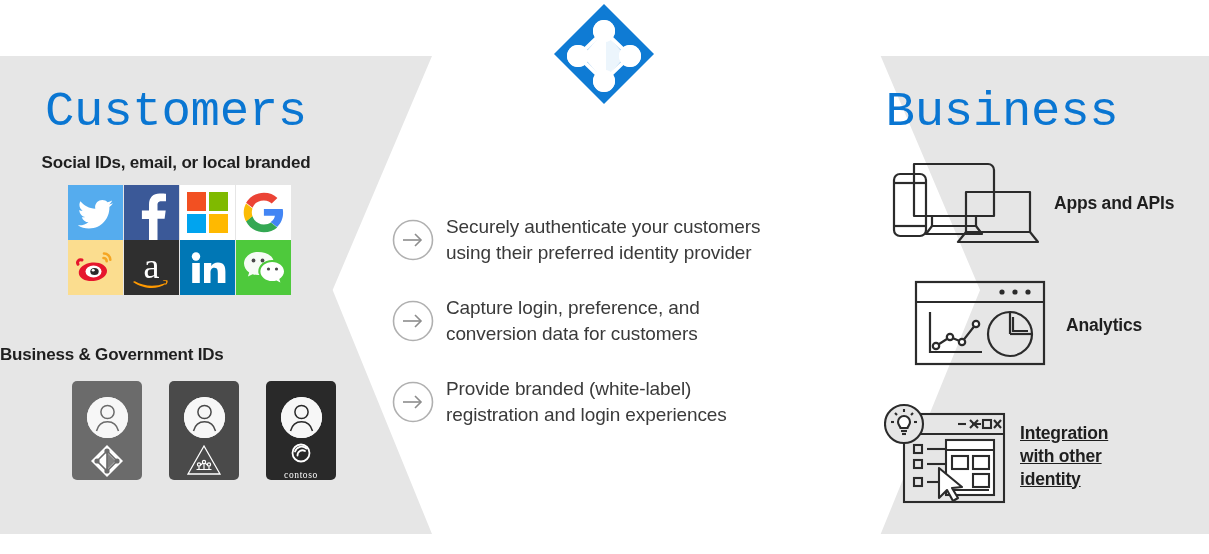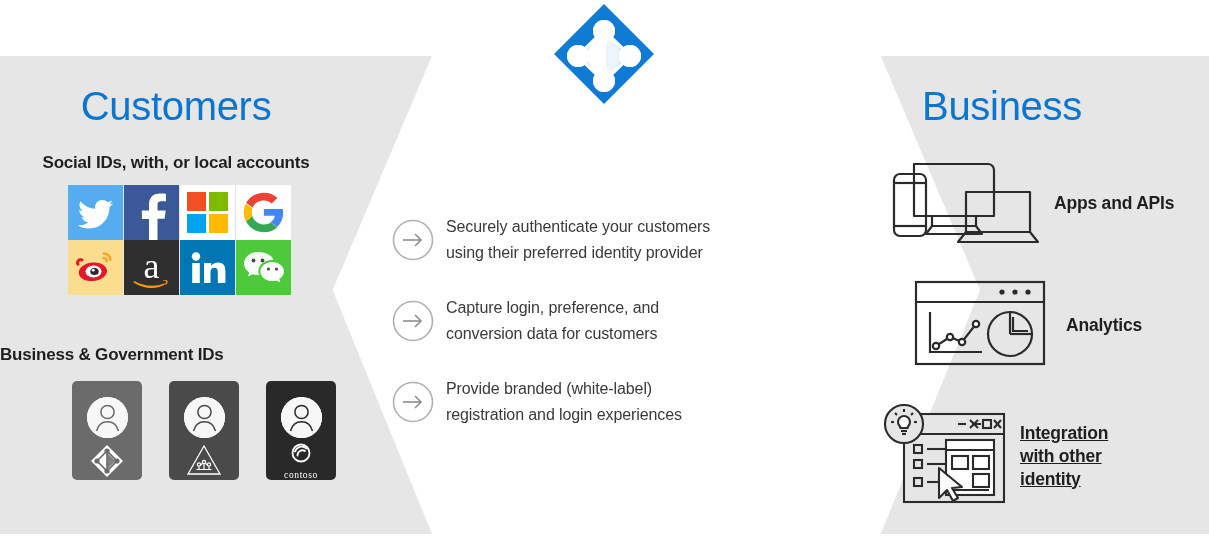--- a/index.html
+++ b/index.html
@@ -18,24 +18,25 @@
   }
   #panel-left  { left: 0;  width: 432px;
     clip-path: polygon(0 0, 100% 0, 77% 47%, 100% 96%, 0 96%); }
   #panel-right { left: 777px; width: 432px;
     clip-path: polygon(24% 0, 100% 0, 100% 96%, 24% 96%, 47% 47%); }
 
   
   .col-title {
     position: absolute;
     color: #0a76d2;
-    font-size: 40px;
+    font-size: 49px;
     font-weight: 400;
     letter-spacing: -0.3px;
     white-space: nowrap;
+    font-family: Liberation Mono, monospace;
   }
   #title-customers { left: 0; width: 352px; text-align: center; top: 84px; }
   #title-business  { left: 840px; width: 324px; text-align: center; top: 84px; }
 
   .sub-title {
     position: absolute;
     color: #1f1f1f;
     font-size: 17px;
     font-weight: 700;
     white-space: nowrap;
@@ -74,21 +75,21 @@
     background: #f7f7f7; margin-top: 7px; position: relative;
   }
   .badge .emblem { margin-top: 6px; }
 
   
   #bullets { position: absolute; left: 392px; top: 214px; width: 430px; }
   .bullet { display: flex; align-items: flex-start; margin-bottom: 29px; }
   .bullet:last-child { margin-bottom: 0; }
   .arrow-circle { flex: 0 0 auto; margin-top: 5px; margin-right: 12px; }
   .bullet-text {
-    font-size: 16px; line-height: 26px; color: #3a3a3a;
+    font-size: 19px; line-height: 26px; color: #3a3a3a;
     font-weight: 400; letter-spacing: -0.1px;
   }
   .bullet-text .l { display: block; white-space: nowrap; }
 
   
   .feature { position: absolute; display: flex; align-items: center; }
   #feature-apps        { left: 890px; top: 156px; }
   #feature-analytics   { left: 890px; top: 280px; padding-left: 24px; }
   #feature-integration { left: 884px; top: 400px; }
   .feature-icon { flex: 0 0 auto; }
@@ -125,21 +126,21 @@
       <g fill="#ffffff">
         <circle cx="52" cy="29" r="11"></circle>
         <circle cx="52" cy="79" r="11"></circle>
         <circle cx="26" cy="54" r="11"></circle>
         <circle cx="78" cy="54" r="11"></circle>
       </g>
     </svg>
   </div>
 
   <div class="col-title" id="title-customers">Customers</div>
-  <div class="sub-title" id="sub-social">Social IDs, with, or local accounts</div>
+  <div class="sub-title" id="sub-social">Social IDs, email, or local branded</div>
 
   <div id="social-grid">
 
     <div class="sicon">
       <svg width="55" height="55" viewBox="0 0 55 55">
         <rect width="55" height="55" fill="#55acee"></rect>
         <path d="M45,18.2c-1.3,0.6-2.7,1-4.1,1.2c1.5-0.9,2.6-2.3,3.2-4c-1.4,0.8-2.9,1.4-4.5,1.8c-1.3-1.4-3.2-2.3-5.3-2.3
           c-4,0-7.2,3.2-7.2,7.2c0,0.6,0.1,1.1,0.2,1.6c-6-0.3-11.3-3.2-14.9-7.5c-0.6,1.1-1,2.3-1,3.6c0,2.5,1.3,4.7,3.2,6
           c-1.2,0-2.3-0.4-3.3-0.9c0,0,0,0.1,0,0.1c0,3.5,2.5,6.4,5.8,7.1c-0.6,0.2-1.2,0.2-1.9,0.2c-0.5,0-0.9,0-1.4-0.1
           c0.9,2.9,3.6,5,6.7,5c-2.5,1.9-5.6,3.1-9,3.1c-0.6,0-1.2,0-1.7-0.1c3.2,2.1,7,3.2,11.1,3.2c13.3,0,20.5-11,20.5-20.5

